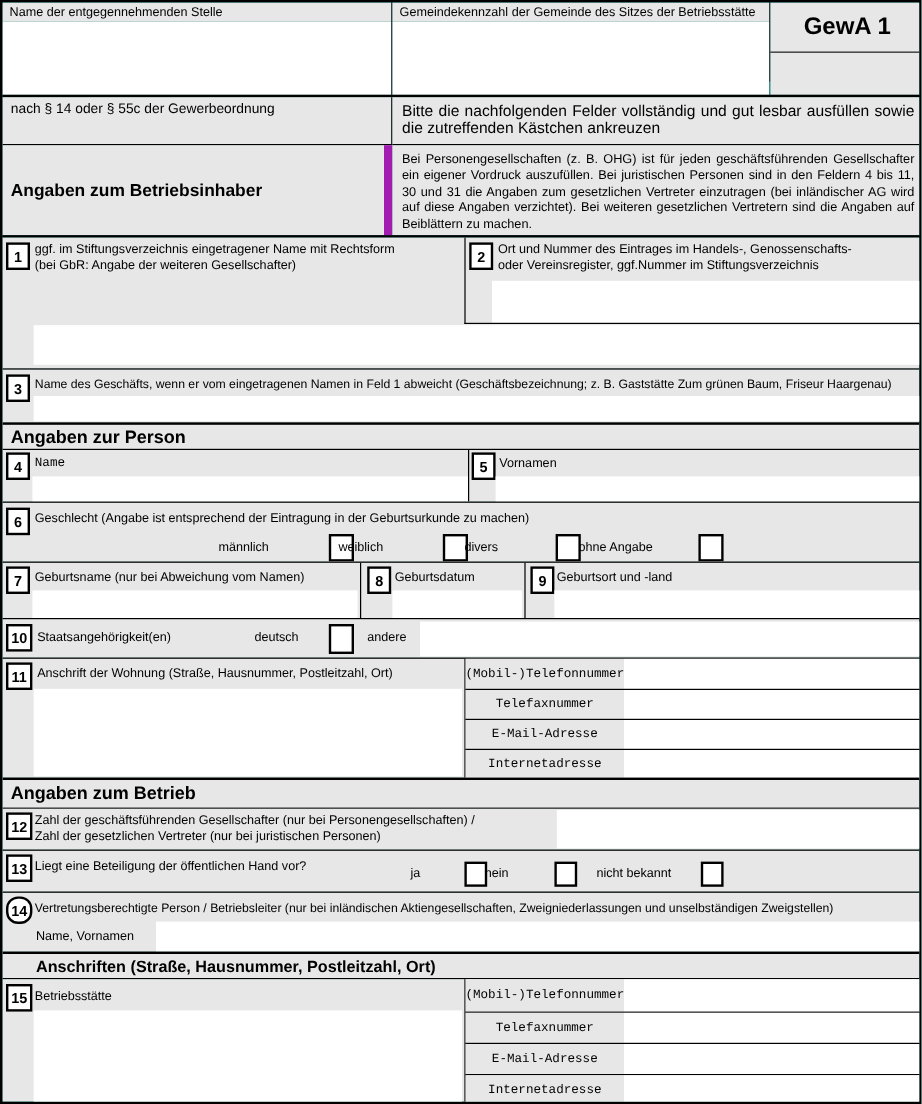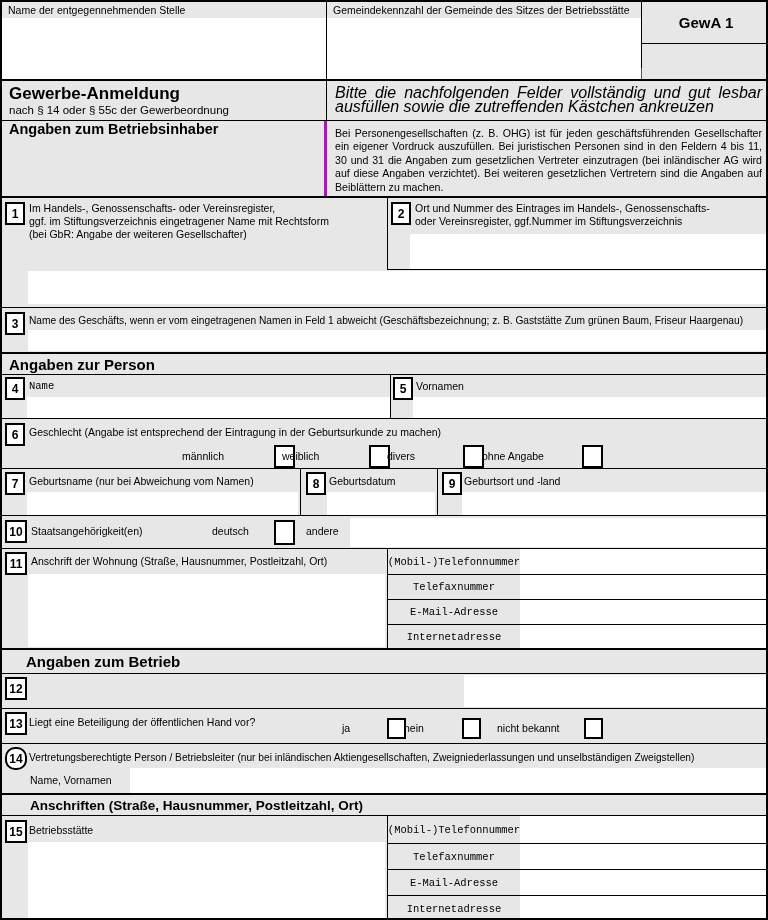--- a/index.html
+++ b/index.html
@@ -34,48 +34,46 @@
     <div class="gray lbl" style="height:16px;padding:2px 0 0 6px;">Name der entgegennehmenden Stelle</div>
     <div class="white" style="height:61px;"></div>
   </div>
 
   <div class="abs" style="left:325px;top:0;width:315px;height:66px;border-right:1px solid #000;">
     <div class="gray lbl" style="height:16px;padding:2px 0 0 6px;">Gemeindekennzahl der Gemeinde des Sitzes der Betriebsstätte</div>
     <div class="white" style="height:61px;"></div>
   </div>
 
   <div class="abs gray" style="left:640px;top:0;width:128px;height:42px;border-bottom:1px solid #000;display:flex;align-items:center;justify-content:center;">
-    <span class="bold" style="font-size:15px;">GewA 1</span>
+    <span class="bold" style="font-size:20px;">GewA 1</span>
   </div>
   <div class="abs gray" style="left:640px;top:42px;width:128px;height:35px;"></div>
 
   <div class="abs" style="left:0;top:77px;width:768px;height:2px;background:#000;"></div>
 
   <div class="abs gray" style="left:0;top:79px;width:325px;height:40px;border-right:1px solid #000;border-bottom:1px solid #000;padding:3px 0 0 7px;">
-    <div class="bold" style="font-size:17px;line-height:19px;">Gewerbe-Anmeldung</div>
     <div style="font-size:11.5px;line-height:14px;">nach § 14 oder § 55c der Gewerbeordnung</div>
   </div>
   <div class="abs gray" style="left:325px;top:79px;width:443px;height:40px;border-bottom:1px solid #000;padding:5px 8px 0 8px;">
-    <div class="lbl wrap" style="font-size:16px;line-height:14px;text-align:justify;font-style:italic;">Bitte die nachfolgenden Felder vollständig und gut lesbar ausfüllen sowie die zutreffenden Kästchen ankreuzen</div>
-  </div>
-
-  <div class="abs gray" style="left:0;top:119px;width:325px;height:75px;border-right:3px solid #a21caf;display:flex;">
+    <div class="lbl wrap" style="font-size:13px;line-height:14px;text-align:justify;">Bitte die nachfolgenden Felder vollständig und gut lesbar ausfüllen sowie die zutreffenden Kästchen ankreuzen</div>
+  </div>
+
+  <div class="abs gray" style="left:0;top:119px;width:325px;height:75px;border-right:7px solid #a21caf;display:flex;align-items:center;">
     <span class="bold" style="font-size:14.5px;padding-left:7px;">Angaben zum Betriebsinhaber</span>
   </div>
   <div class="abs gray" style="left:325px;top:119px;width:443px;height:75px;padding:6px 8px 0 8px;">
     <div class="lbl wrap" style="font-size:10.6px;line-height:13.4px;text-align:justify;">Bei Personengesellschaften (z. B. OHG) ist für jeden geschäftsführenden Gesellschafter ein eigener Vordruck auszufüllen. Bei juristischen Personen sind in den Feldern 4 bis 11, 30 und 31 die Angaben zum gesetzlichen Vertreter einzutragen (bei inländischer AG wird auf diese Angaben verzichtet). Bei weiteren gesetzlichen Vertretern sind die Angaben auf Beiblättern zu machen.</div>
   </div>
   <div class="abs" style="left:0;top:194px;width:768px;height:2px;background:#000;"></div>
 
   <div class="abs gray" style="left:0;top:196px;width:768px;height:109px;">
     <div class="abs num-box" style="left:3px;top:4px;">
       <span>1</span>
     </div>
     <div class="abs lbl" style="left:27px;top:4px;">
-      <div>Im Handels-, Genossenschafts- oder Vereinsregister,</div>
       <div>ggf. im Stiftungsverzeichnis eingetragener Name mit Rechtsform</div>
       <div>(bei GbR: Angabe der weiteren Gesellschafter)</div>
     </div>
 
     <div class="abs vline" style="left:385px;top:0;height:72px;"></div>
     <div class="abs num-box" style="left:389px;top:4px;">
       <span>2</span>
     </div>
     <div class="abs lbl" style="left:413px;top:4px;">
       <div>Ort und Nummer des Eintrages im Handels-, Genossenschafts-</div>
@@ -185,27 +183,31 @@
       <div class="gray contact-lbl abs" style="left:0;top:0;width:132px;height:24px;">E-Mail-Adresse</div>
       <div class="white abs" style="left:132px;top:0;width:250px;height:24px;"></div>
     </div>
     <div class="abs" style="left:386px;top:75px;width:382px;height:25px;border-top:1px solid #000;">
       <div class="gray contact-lbl abs" style="left:0;top:0;width:132px;height:24px;">Internetadresse</div>
       <div class="white abs" style="left:132px;top:0;width:250px;height:24px;"></div>
     </div>
   </div>
 
   <div class="abs gray" style="left:0;top:646px;width:768px;height:26px;border-top:2px solid #000;border-bottom:1px solid #000;display:flex;align-items:center;">
-    <span class="sec-hdr" style="padding-left:24px;">Angaben zum Betrieb</span>
+    <span class="sec-hdr" style="padding-left:7px;">Angaben zum Betrieb</span>
   </div>
 
   <div class="abs gray" style="left:0;top:672px;width:768px;height:34px;">
     <div class="abs num-box wide" style="left:3px;top:3px;">
       <span>12</span>
     </div>
+    <div class="abs lbl" style="left:27px;top:4px;">
+      <div>Zahl der geschäftsführenden Gesellschafter (nur bei Personengesellschaften) /</div>
+      <div>Zahl der gesetzlichen Vertreter (nur bei juristischen Personen)</div>
+    </div>
     <div class="abs white" style="left:462px;top:1px;width:304px;height:32px;"></div>
   </div>
 
   <div class="abs gray" style="left:0;top:706px;width:768px;height:35px;border-top:1px solid #000;">
     <div class="abs num-box wide" style="left:3px;top:3px;">
       <span>13</span>
     </div>
     <div class="abs lbl" style="left:27px;top:7px;">Liegt eine Beteiligung der öffentlichen Hand vor?</div>
 
     <div class="abs lbl rlabel" style="left:340px;top:13px;width:40px;">ja</div>

